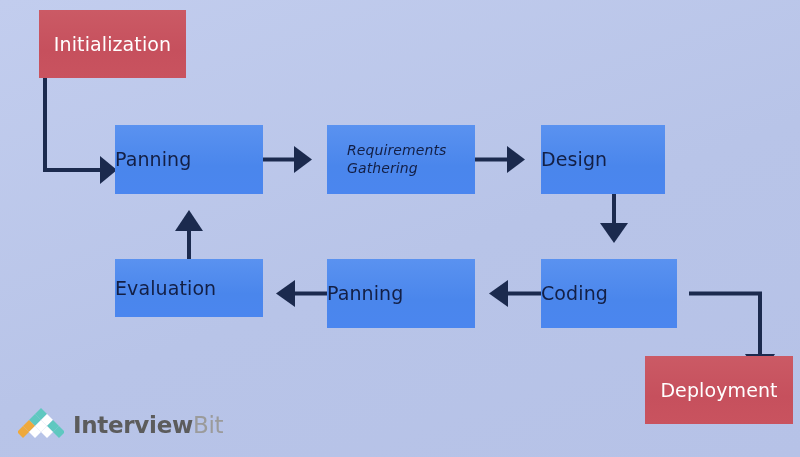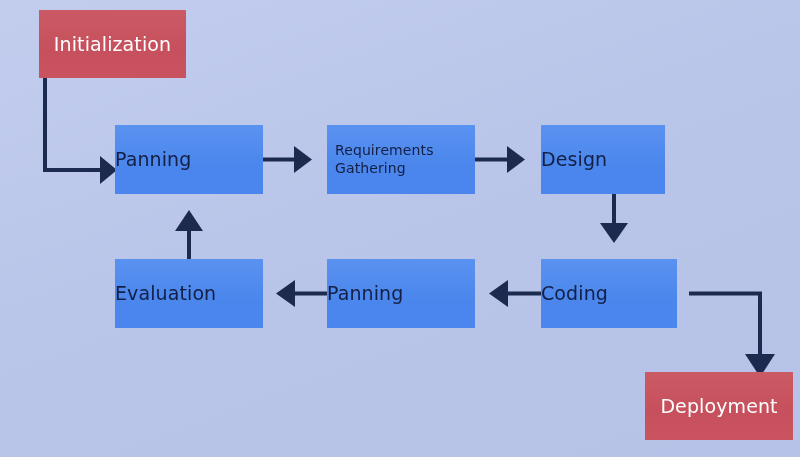--- a/index.html
+++ b/index.html
@@ -52,21 +52,22 @@
     text-align: center;
     white-space: pre-line;
   }
   .node-label.small {
     font-size: 14px;
     text-align: left;
     line-height: 1.25;
   }
   .node.align-left {
     justify-content: flex-start;
-    padding-left: 8px;
+    padding-left: 20px;
+    font-style: italic;
   }
   
   #logo {
     position: absolute;
     left: 18px;
     top: 408px;
     display: flex;
     align-items: center;
     gap: 9px;
   }
@@ -159,22 +160,45 @@
   </div>
 
   <div class="node blue" style="left:541px; top:259px; width:136px; height:69px;">
     <span class="node-label">Coding</span>
   </div>
 
   <div class="node blue" style="left:327px; top:259px; width:148px; height:69px;">
     <span class="node-label">Panning</span>
   </div>
 
-  <div class="node blue" style="left:115px; top:259px; width:148px; height:69px;">
+  <div class="node blue" style="left:115px; top:259px; width:148px; height:58px;">
     <span class="node-label">Evaluation</span>
   </div>
 
-  <div class="node red" style="left:645px; top:372px; width:148px; height:68px;">
+  <div class="node red" style="left:645px; top:356px; width:148px; height:68px;">
     <span class="node-label">Deployment</span>
   </div>
 
+  <div id="logo">
+    <svg id="logo-mark" viewBox="0 0 92 68">
+      <g>
+
+        <rect x="46" y="0" width="17" height="17" transform="rotate(45 46 0)" fill="#5fc8c0"></rect>
+
+        <rect x="34" y="12" width="17" height="17" transform="rotate(45 34 12)" fill="#5fc8c0"></rect>
+        <rect x="58" y="12" width="17" height="17" transform="rotate(45 58 12)" fill="#ffffff"></rect>
+
+        <rect x="22" y="24" width="17" height="17" transform="rotate(45 22 24)" fill="#efa93c"></rect>
+        <rect x="46" y="24" width="17" height="17" transform="rotate(45 46 24)" fill="#ffffff"></rect>
+        <rect x="70" y="24" width="17" height="17" transform="rotate(45 70 24)" fill="#5fc8c0"></rect>
+
+        <rect x="10" y="36" width="17" height="17" transform="rotate(45 10 36)" fill="#efa93c"></rect>
+        <rect x="34" y="36" width="17" height="17" transform="rotate(45 34 36)" fill="#ffffff"></rect>
+        <rect x="58" y="36" width="17" height="17" transform="rotate(45 58 36)" fill="#ffffff"></rect>
+        <rect x="82" y="36" width="17" height="17" transform="rotate(45 82 36)" fill="#5fc8c0"></rect>
+      </g>
+    </svg>
+    <div id="logo-text">
+      <span class="lt-interview">Interview</span><span class="lt-bit">Bit</span>
+    </div>
+  </div>
 
 </div>
 
 </body></html>

